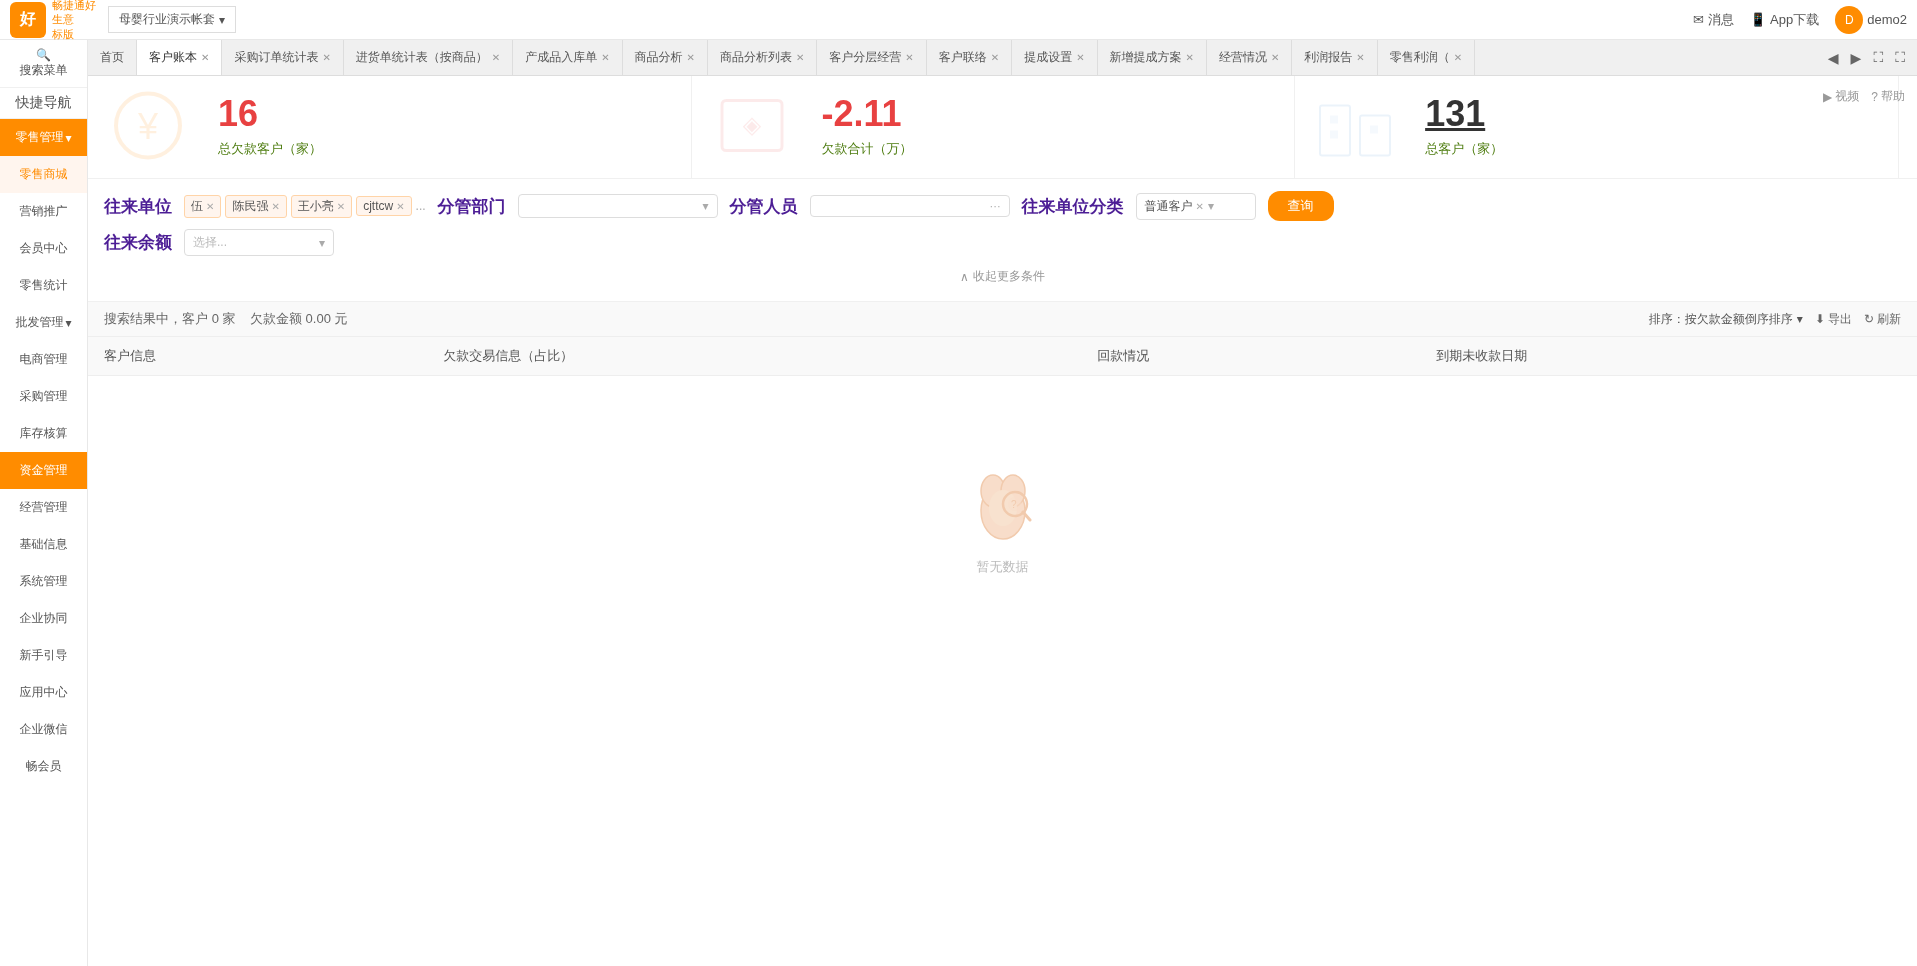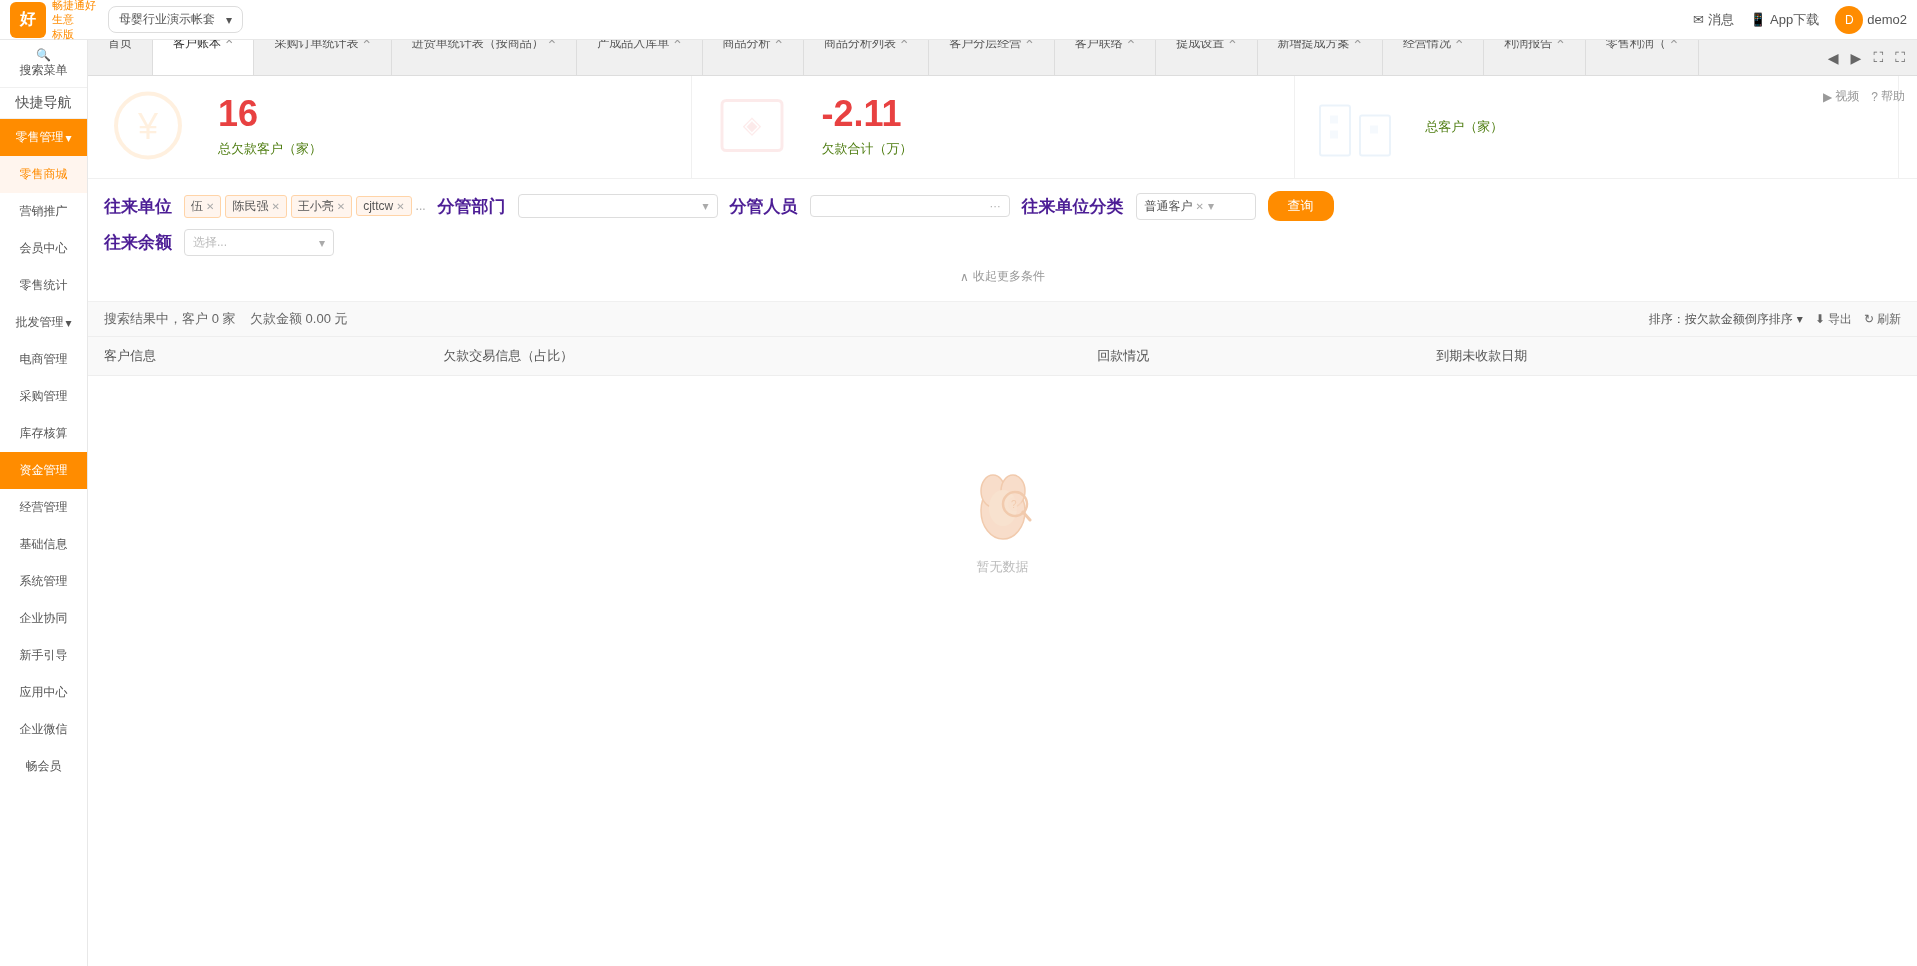--- a/index.html
+++ b/index.html
@@ -3,21 +3,21 @@
   <meta charset="utf-8">
   <style>
     * { box-sizing: border-box; margin: 0; padding: 0; }
     body { font-family: 'Microsoft YaHei', Arial, sans-serif; font-size: 13px; background: #f5f5f5; color: #333; display: flex; flex-direction: column; height: 100vh; overflow: hidden; }
 
     
     .top-bar { background: #fff; height: 40px; display: flex; align-items: center; border-bottom: 1px solid #e8e8e8; padding: 0 10px; gap: 10px; flex-shrink: 0; }
     .logo-area { display: flex; align-items: center; gap: 6px; width: 88px; }
     .logo-icon { width: 36px; height: 36px; background: #ff8c00; border-radius: 6px; display: flex; align-items: center; justify-content: center; color: white; font-size: 16px; font-weight: bold; flex-shrink: 0; }
     .logo-text { font-size: 11px; color: #ff8c00; line-height: 1.3; }
-    .workspace-selector { display: flex; align-items: center; gap: 11px; padding: 4px 10px; border: 1px solid #ddd; border-radius: 8px; cursor: pointer; font-size: 12px; color: #555; }
+    .workspace-selector { display: flex; align-items: center; gap: 4px; padding: 4px 10px; border: 1px solid #ddd; border-radius: 0; cursor: pointer; font-size: 12px; color: #555; }
     .top-right { margin-left: auto; display: flex; align-items: center; gap: 16px; font-size: 13px; color: #555; }
     .top-right-item { display: flex; align-items: center; gap: 4px; cursor: pointer; }
     .avatar { width: 28px; height: 28px; background: #ff8c00; border-radius: 50%; display: flex; align-items: center; justify-content: center; color: white; font-size: 12px; }
 
     
     .main-layout { display: flex; flex: 1; overflow: hidden; }
 
     
     .sidebar { width: 88px; background: #fff; border-right: 1px solid #e8e8e8; display: flex; flex-direction: column; overflow-y: auto; flex-shrink: 0; }
     .sidebar-search { padding: 8px; text-align: center; font-size: 12px; color: #555; cursor: pointer; border-bottom: 1px solid #f0f0f0; }
@@ -25,21 +25,21 @@
     .sidebar-item { padding: 10px 6px; text-align: center; font-size: 12px; color: #555; cursor: pointer; }
     .sidebar-item.active { background: #ff8c00; color: white; }
     .sidebar-item.active-sub { background: #fff5ee; color: #ff8c00; }
     .sidebar-item-with-arrow { display: flex; align-items: center; justify-content: center; gap: 2px; }
 
     
     .content-area { flex: 1; display: flex; flex-direction: column; overflow: hidden; }
 
     
     .tab-bar { background: #f0f0f0; display: flex; align-items: center; border-bottom: 1px solid #ddd; height: 36px; overflow: hidden; flex-shrink: 0; }
-    .tab { display: flex; align-items: flex-start; padding: 0 20px; height: 45px; font-size: 12px; color: #555; cursor: pointer; border-right: 1px solid #ddd; white-space: nowrap; gap: 4px; }
+    .tab { display: flex; align-items: center; padding: 0 12px; height: 45px; font-size: 12px; color: #555; cursor: pointer; border-right: 1px solid #ddd; white-space: nowrap; gap: 4px; }
     .tab.active { background: #fff; color: #333; font-weight: 500; }
     .tab-close { font-size: 10px; color: #999; cursor: pointer; }
     .tab-bar-actions { margin-left: auto; display: flex; align-items: center; gap: 4px; padding: 0 8px; }
     .tab-action-btn { cursor: pointer; color: #666; font-size: 14px; padding: 2px 4px; }
 
     
     .page-content { flex: 1; overflow-y: auto; background: #fff; }
 
     
     .stats-row { display: flex; align-items: stretch; background: #fff; border-bottom: 1px solid #f0f0f0; position: relative; }
@@ -282,20 +282,21 @@
         <div class="stat-block" style="max-width:33%;">
           <div style="position:absolute; left:20px; top:50%; transform:translateY(-50%); opacity:0.1; color:#4a90d9;">
             <svg width="80" height="70" viewBox="0 0 80 70">
               <rect x="5" y="15" width="30" height="50" rx="2" stroke="#4a90d9" stroke-width="2" fill="none"></rect>
               <rect x="45" y="25" width="30" height="40" rx="2" stroke="#4a90d9" stroke-width="2" fill="none"></rect>
               <rect x="15" y="25" width="8" height="8" fill="#4a90d9" opacity="0.5"></rect>
               <rect x="15" y="40" width="8" height="8" fill="#4a90d9" opacity="0.5"></rect>
               <rect x="55" y="35" width="8" height="8" fill="#4a90d9" opacity="0.5"></rect>
             </svg>
           </div>
+          <div class="stat-value dark" style="padding-left:100px;">131</div>
           <div class="stat-label" style="padding-left:100px;">总客户（家）</div>
         </div>
 
         <div class="page-help">
           <span>▶ <span>视频</span></span>
           <span>? <span>帮助</span></span>
         </div>
       </div>
 
       <div class="filter-area">

